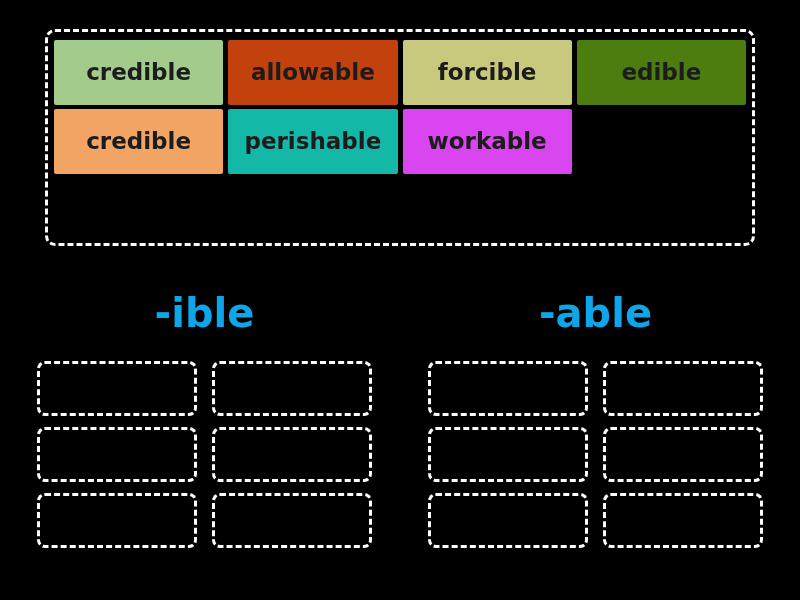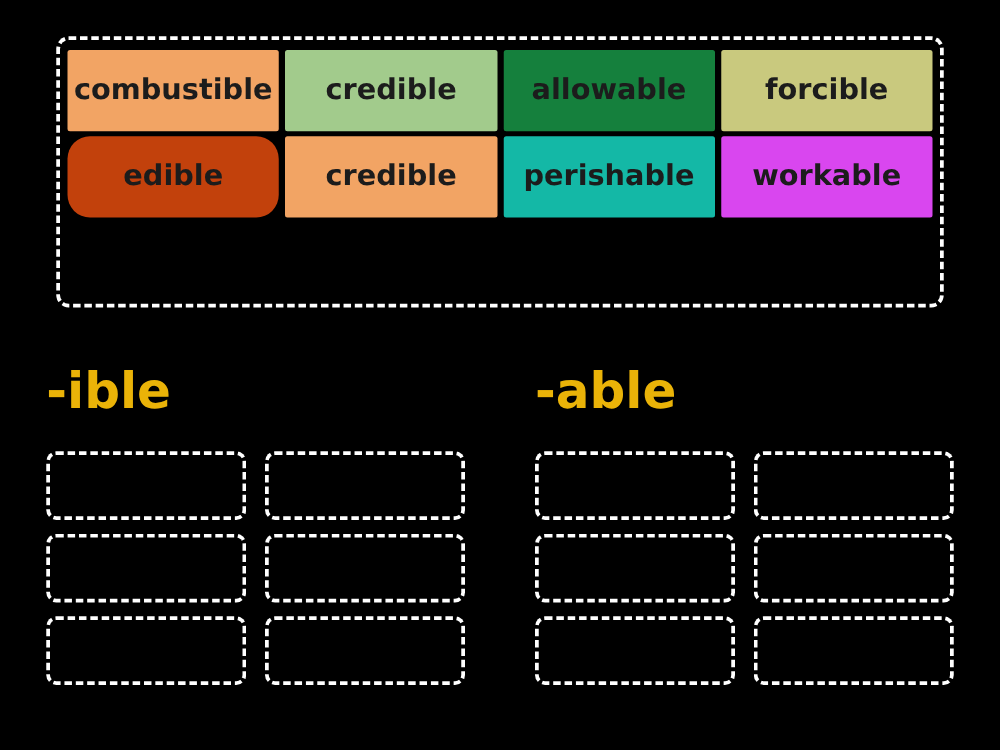--- a/index.html
+++ b/index.html
@@ -50,24 +50,24 @@
     top: 287px;
     left: 37px;
     width: 726px;
     display: flex;
     justify-content: space-between;
   }
   .group {
     width: 335px;
   }
   .group-title {
-    color: #eab308;
+    color: #0ea5e9;
     font-size: 40px;
     font-weight: 700;
-    text-align: left;
+    text-align: center;
     height: 52px;
     line-height: 52px;
     margin-bottom: 22px;
   }
   .slots {
     display: grid;
     grid-template-columns: repeat(2, 160px);
     gap: 11px 15px;
   }
   .slot {
@@ -78,25 +78,24 @@
     border-radius: 8px;
     background: transparent;
   }
 </style>
 </head>
 <body>
 
 <div class="stage">
 
   <div class="word-bank">
-    <div class="tile" style="background: rgb(242, 164, 100);">combustible</div>
     <div class="tile" style="background: rgb(162, 203, 140);">credible</div>
-    <div class="tile" style="background: #15803d;">allowable</div>
+    <div class="tile" style="background: #c2410c;">allowable</div>
     <div class="tile" style="background: rgb(201, 201, 126);">forcible</div>
-    <div class="tile" style="background: #c2410c; border-radius: 18px;">edible</div>
+    <div class="tile" style="background: #4d7c0f;">edible</div>
     <div class="tile" style="background: rgb(242, 164, 100);">credible</div>
     <div class="tile" style="background: #14b8a6;">perishable</div>
     <div class="tile" style="background: #d946ef;">workable</div>
   </div>
 
   <div class="groups">
 
     <div class="group">
       <div class="group-title">-ible</div>
       <div class="slots">

